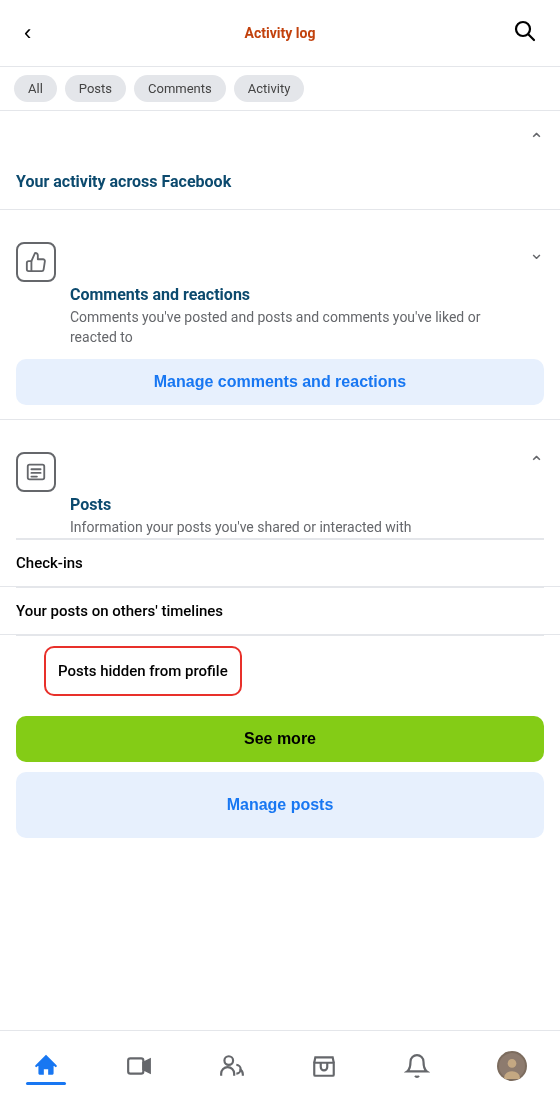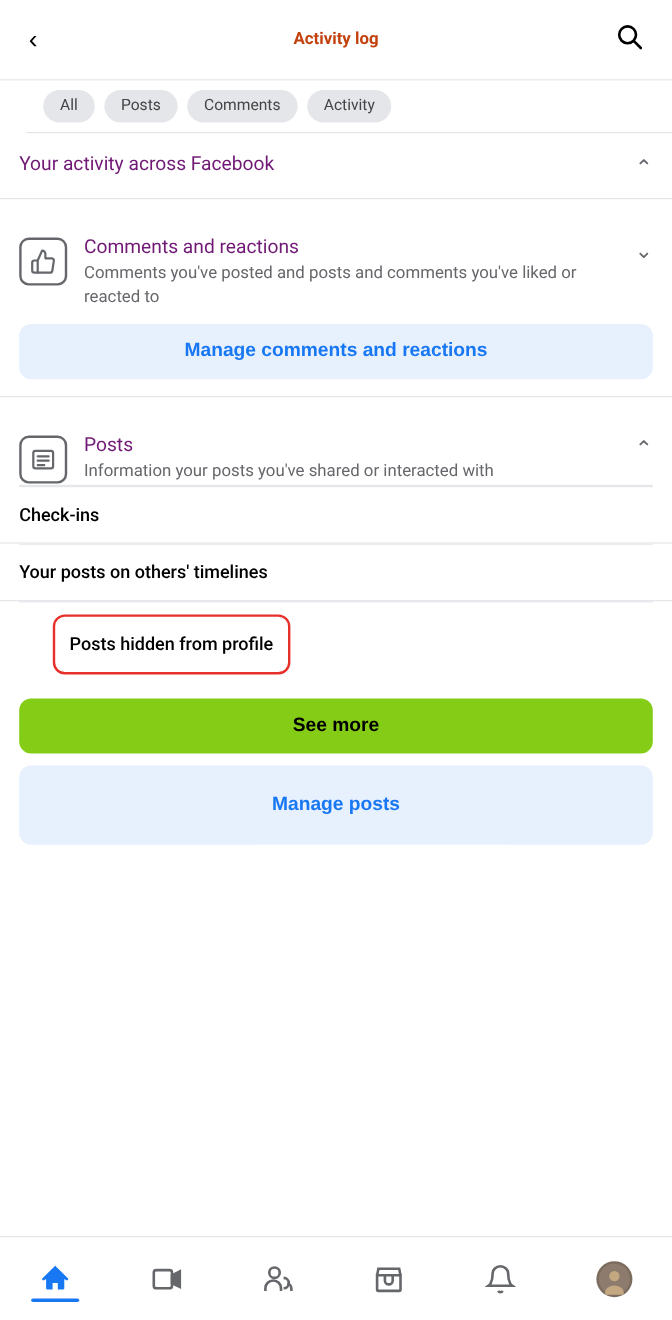--- a/index.html
+++ b/index.html
@@ -40,21 +40,20 @@
       padding: 4px;
     }
 
     
     .tabs-strip {
       display: flex;
       gap: 8px;
       padding: 8px 14px;
       overflow-x: auto;
       border-bottom: 1px solid #e4e6ea;
-      margin-left: 22px;
     }
     .tab-pill {
       background: #e4e6ea;
       border-radius: 20px;
       padding: 6px 14px;
       font-size: 13px;
       color: #444;
       white-space: nowrap;
       flex-shrink: 0;
     }
@@ -63,23 +62,24 @@
     .section {
       padding: 16px 16px 0 16px;
     }
     .section-header {
       display: flex;
       align-items: flex-start;
       justify-content: space-between;
     }
     .section-title {
       font-size: 16px;
-      font-weight: 400;
-      color: #701a75;
+      font-weight: 700;
+      color: #0c4a6e;
       margin-bottom: 4px;
+      margin-top: 45px;
     }
     .section-desc {
       font-size: 14px;
       color: #65676b;
       line-height: 1.4;
     }
     .chevron {
       font-size: 18px;
       color: #65676b;
       margin-left: 10px;

